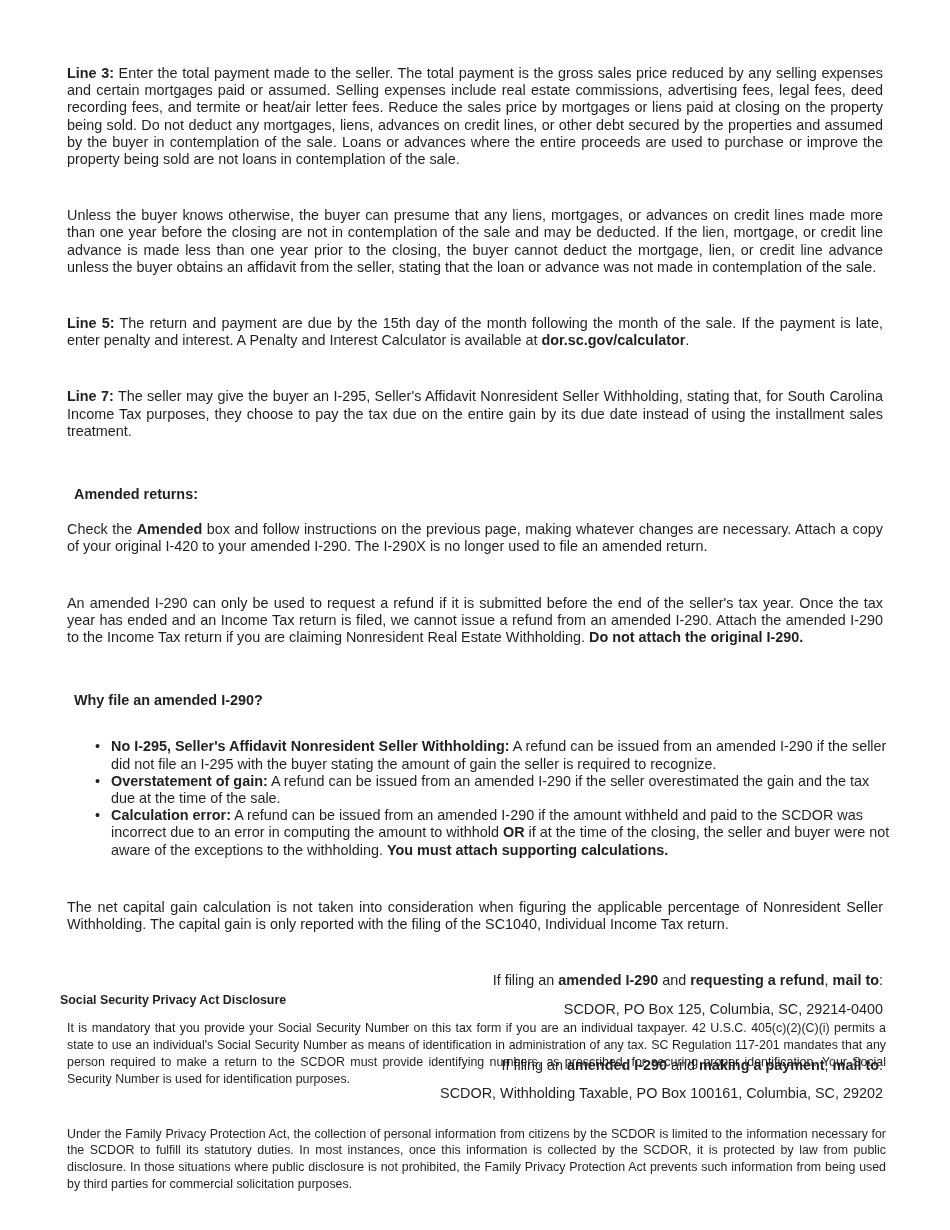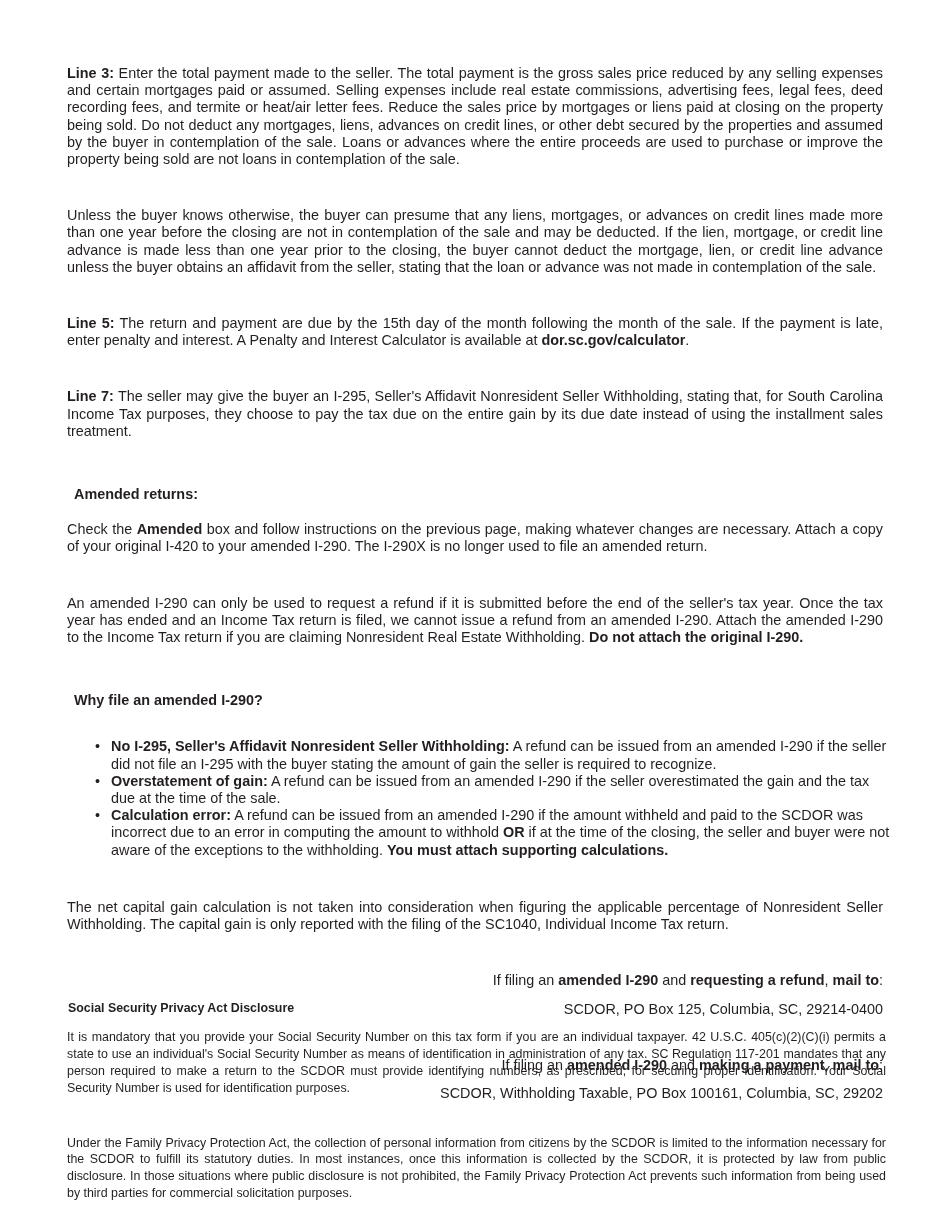--- a/index.html
+++ b/index.html
@@ -7,21 +7,21 @@
   .page { position: absolute; left: 56px; top: 54px; width: 838px; }
   .p { font-size: 14.4px; line-height: 17.2px; text-align: justify; margin: 11px; }
   .p b { font-weight: bold; }
   .gap { height: 17px; }
   .heading { font-size: 14.4px; line-height: 17.2px; font-weight: bold; margin: 18px; }
   ul.bullets { list-style: none; margin: 0; padding: 0 0 0 35px; }
   ul.bullets li { position: relative; padding-left: 20px; font-size: 14.4px; line-height: 17.2px; text-align: left; }
   ul.bullets li .dot { position: absolute; left: 4px; top: 0; }
   .p.left { text-align: right; }
   .small { font-size: 12.4px; line-height: 16.9px; text-align: justify; margin: 11px; }
-  .small-head { font-size: 12.4px; line-height: 16.9px; font-weight: bold; margin: 12px; }
+  .small-head { font-size: 12.4px; line-height: 16.9px; font-weight: bold; margin: 4px; }
   .privacy { position: absolute; left: 56px; top: 988px; width: 841px; }
 </style>
 </head>
 <body>
 
 <div class="page">
 
   <p class="p"><b>Line 3:</b><span> Enter the total payment made to the seller. The total payment is the gross sales price reduced by any selling expenses and certain mortgages paid or assumed. Selling expenses include real estate commissions, advertising fees, legal fees, deed recording fees, and termite or heat/air letter fees. Reduce the sales price by mortgages or liens paid at closing on the property being sold. Do not deduct any mortgages, liens, advances on credit lines, or other debt secured by the properties and assumed by the buyer in contemplation of the sale. Loans or advances where the entire proceeds are used to purchase or improve the property being sold are not loans in contemplation of the sale.</span></p>
 
   <div class="gap"></div>

